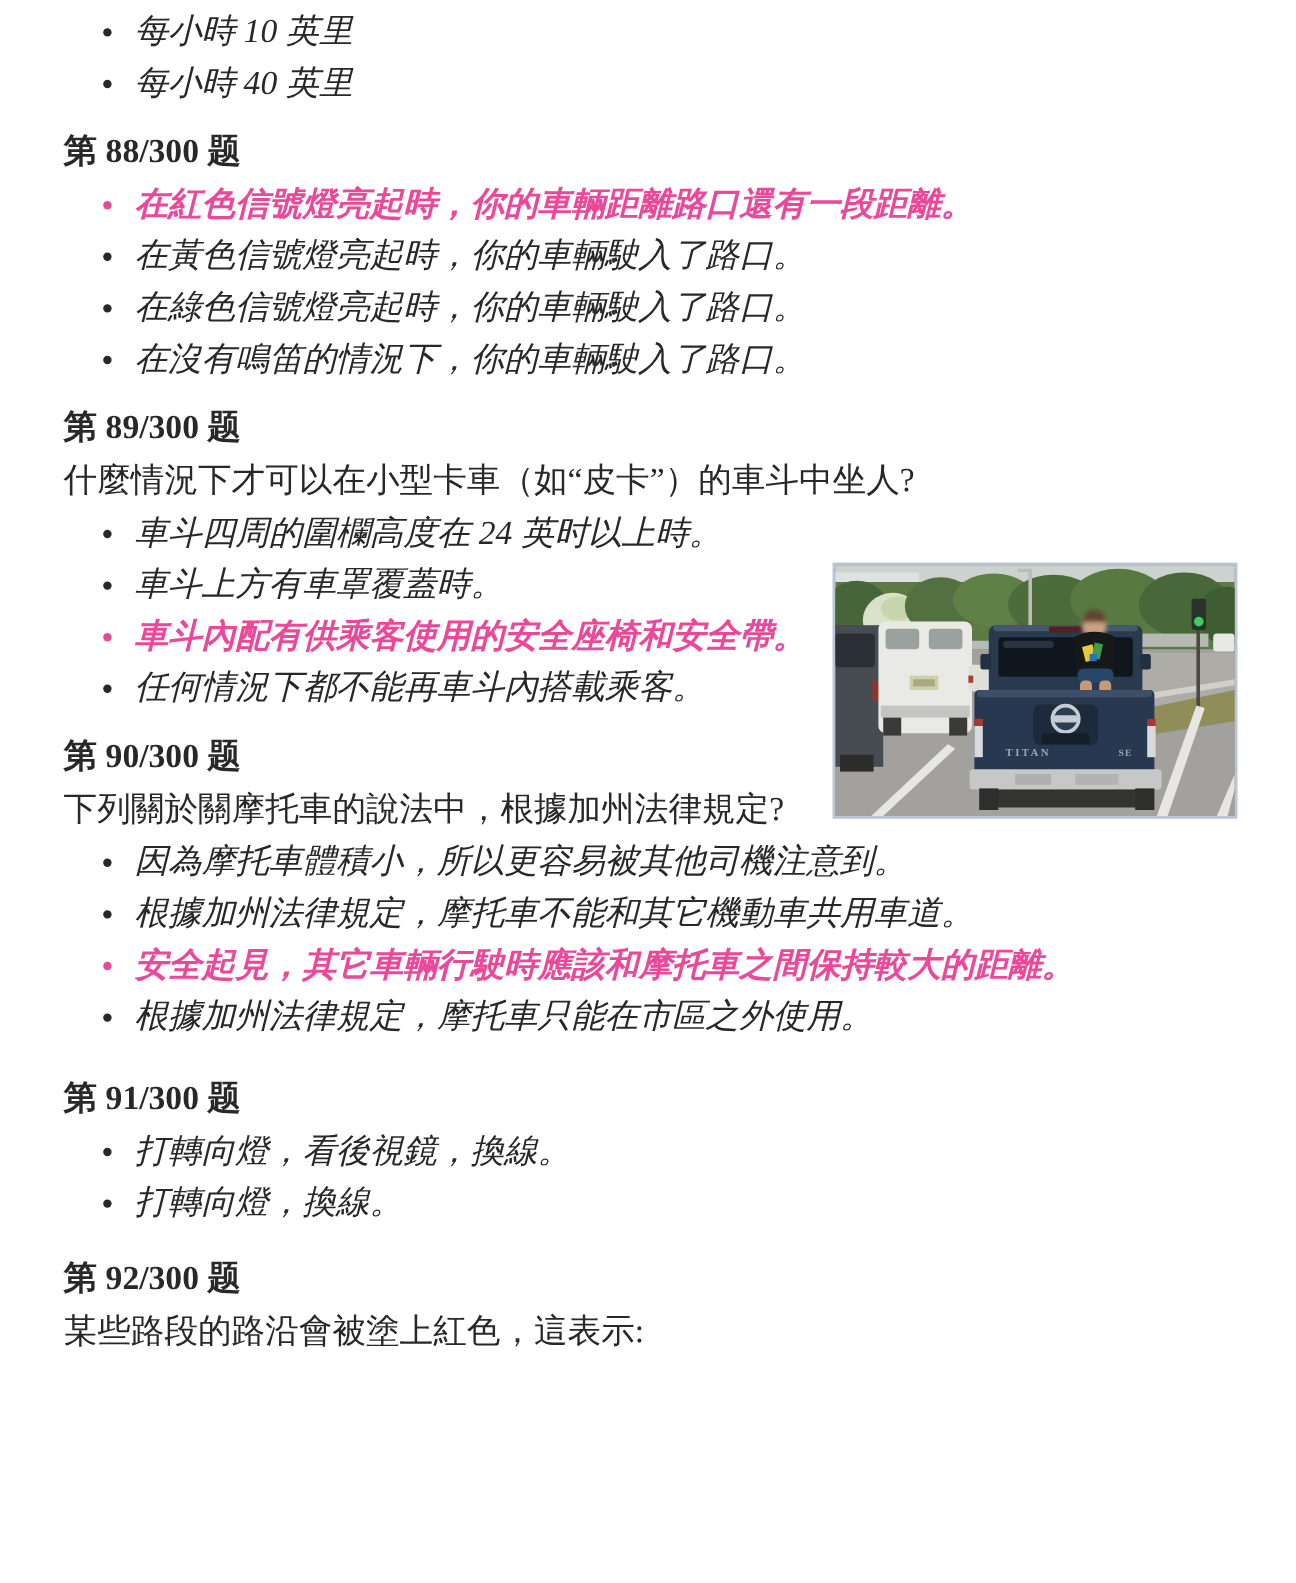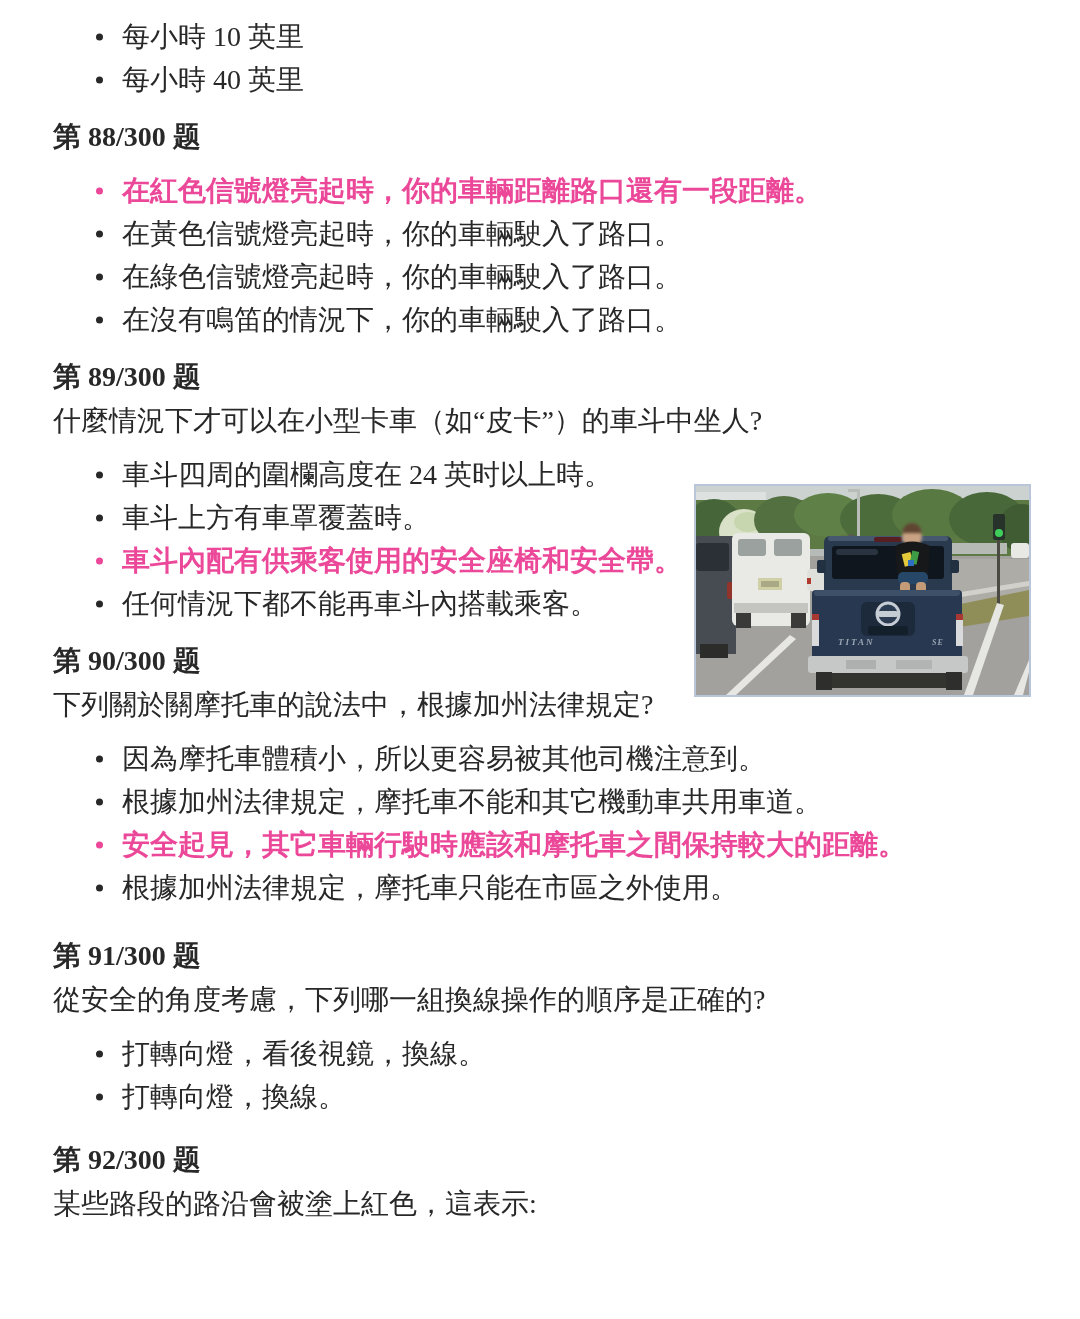--- a/index.html
+++ b/index.html
@@ -6,21 +6,21 @@
   body{
     width:1080px;height:1319px;
     background:#ffffff;
     font-family:"Liberation Serif","DejaVu Serif",serif;
     color:#282828;
     font-size:28px;
     overflow:hidden;
   }
   .doc{position:relative;width:1080px;height:1319px;background:#ffffff;}
   .content{padding-top:5px;}
-  .opts{list-style:none;margin:10px;padding:0 0 0 53px;}
+  .opts{list-style:none;margin:0;padding:0 0 0 53px;font-style:italic;}
   .opt{
     position:relative;
     line-height:43px;
     padding-left:59px;
     white-space:nowrap;
   }
   .opt::before{
     content:"";
     position:absolute;left:33px;top:50%;
     transform:translateY(-50%);
@@ -36,27 +36,26 @@
   }
   .q-num.mt-lg{margin-top:25px;}
   .q-num.mt-md{margin-top:20px;}
   .q-text{
     margin:0 0 0 53px;
     line-height:44px;
     white-space:nowrap;
   }
   .photo{
     position:absolute;
-    left:694px;top:484px;
+    left:694px;top:469px;
     width:333px;height:209px;
     border:2px solid #b9c6da;
     box-sizing:content-box;
     background:#a3a19d;
     overflow:hidden;
-    font-style:italic;
   }
   .photo svg{display:block;width:100%;height:100%;}
 </style>
 </head>
 <body>
 
 <div class="doc">
   <div class="content">
 
     <ul class="opts">
@@ -84,21 +83,20 @@
     <div class="q-num">第 90/300 题</div>
     <div class="q-text">下列關於關摩托車的說法中，根據加州法律規定?</div>
     <ul class="opts">
       <li class="opt">因為摩托車體積小，所以更容易被其他司機注意到。</li>
       <li class="opt">根據加州法律規定，摩托車不能和其它機動車共用車道。</li>
       <li class="opt correct">安全起見，其它車輛行駛時應該和摩托車之間保持較大的距離。</li>
       <li class="opt">根據加州法律規定，摩托車只能在市區之外使用。</li>
     </ul>
 
     <div class="q-num mt-lg">第 91/300 题</div>
-    <div class="q-text">從安全的角度考慮，下列哪一組換線操作的順序是正確的?</div>
     <ul class="opts">
       <li class="opt">打轉向燈，看後視鏡，換線。</li>
       <li class="opt">打轉向燈，換線。</li>
     </ul>
 
     <div class="q-num mt-md">第 92/300 题</div>
     <div class="q-text">某些路段的路沿會被塗上紅色，這表示:</div>
   </div>
 
   <div class="photo">

